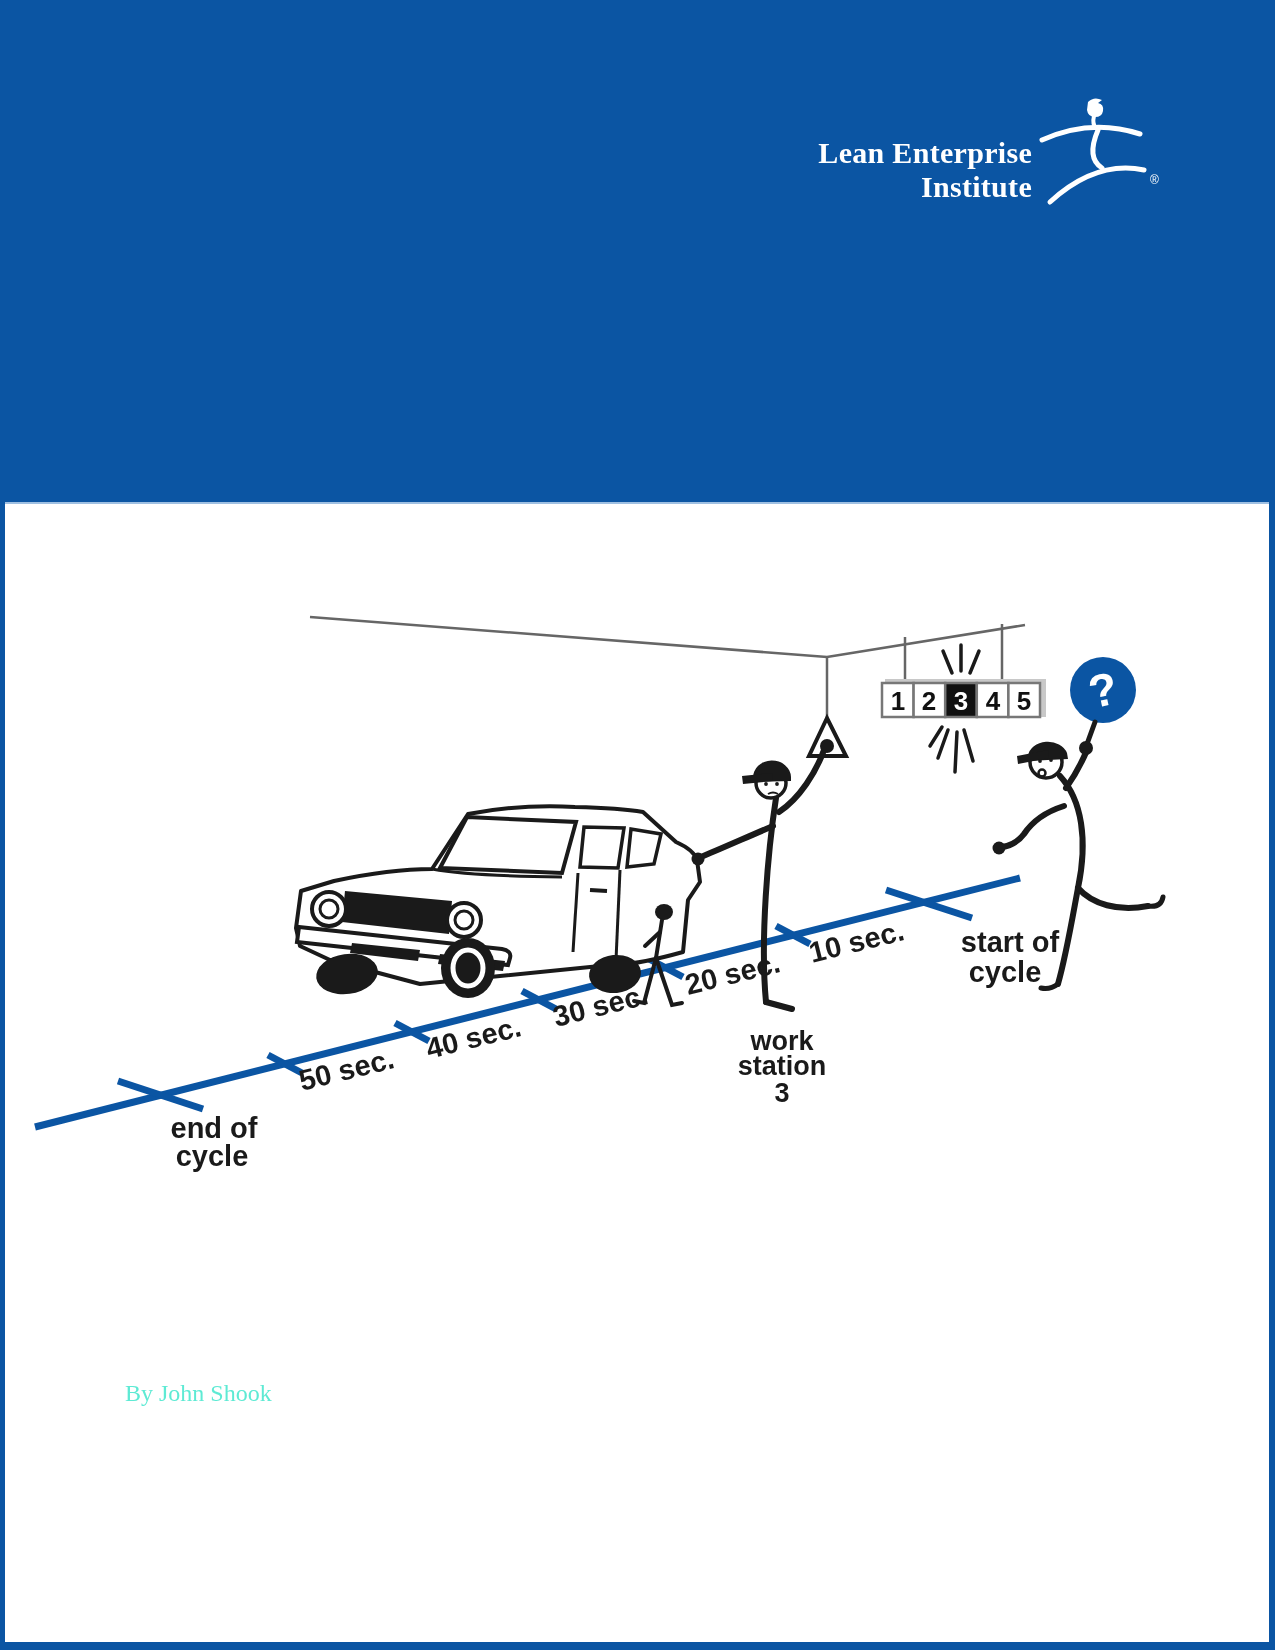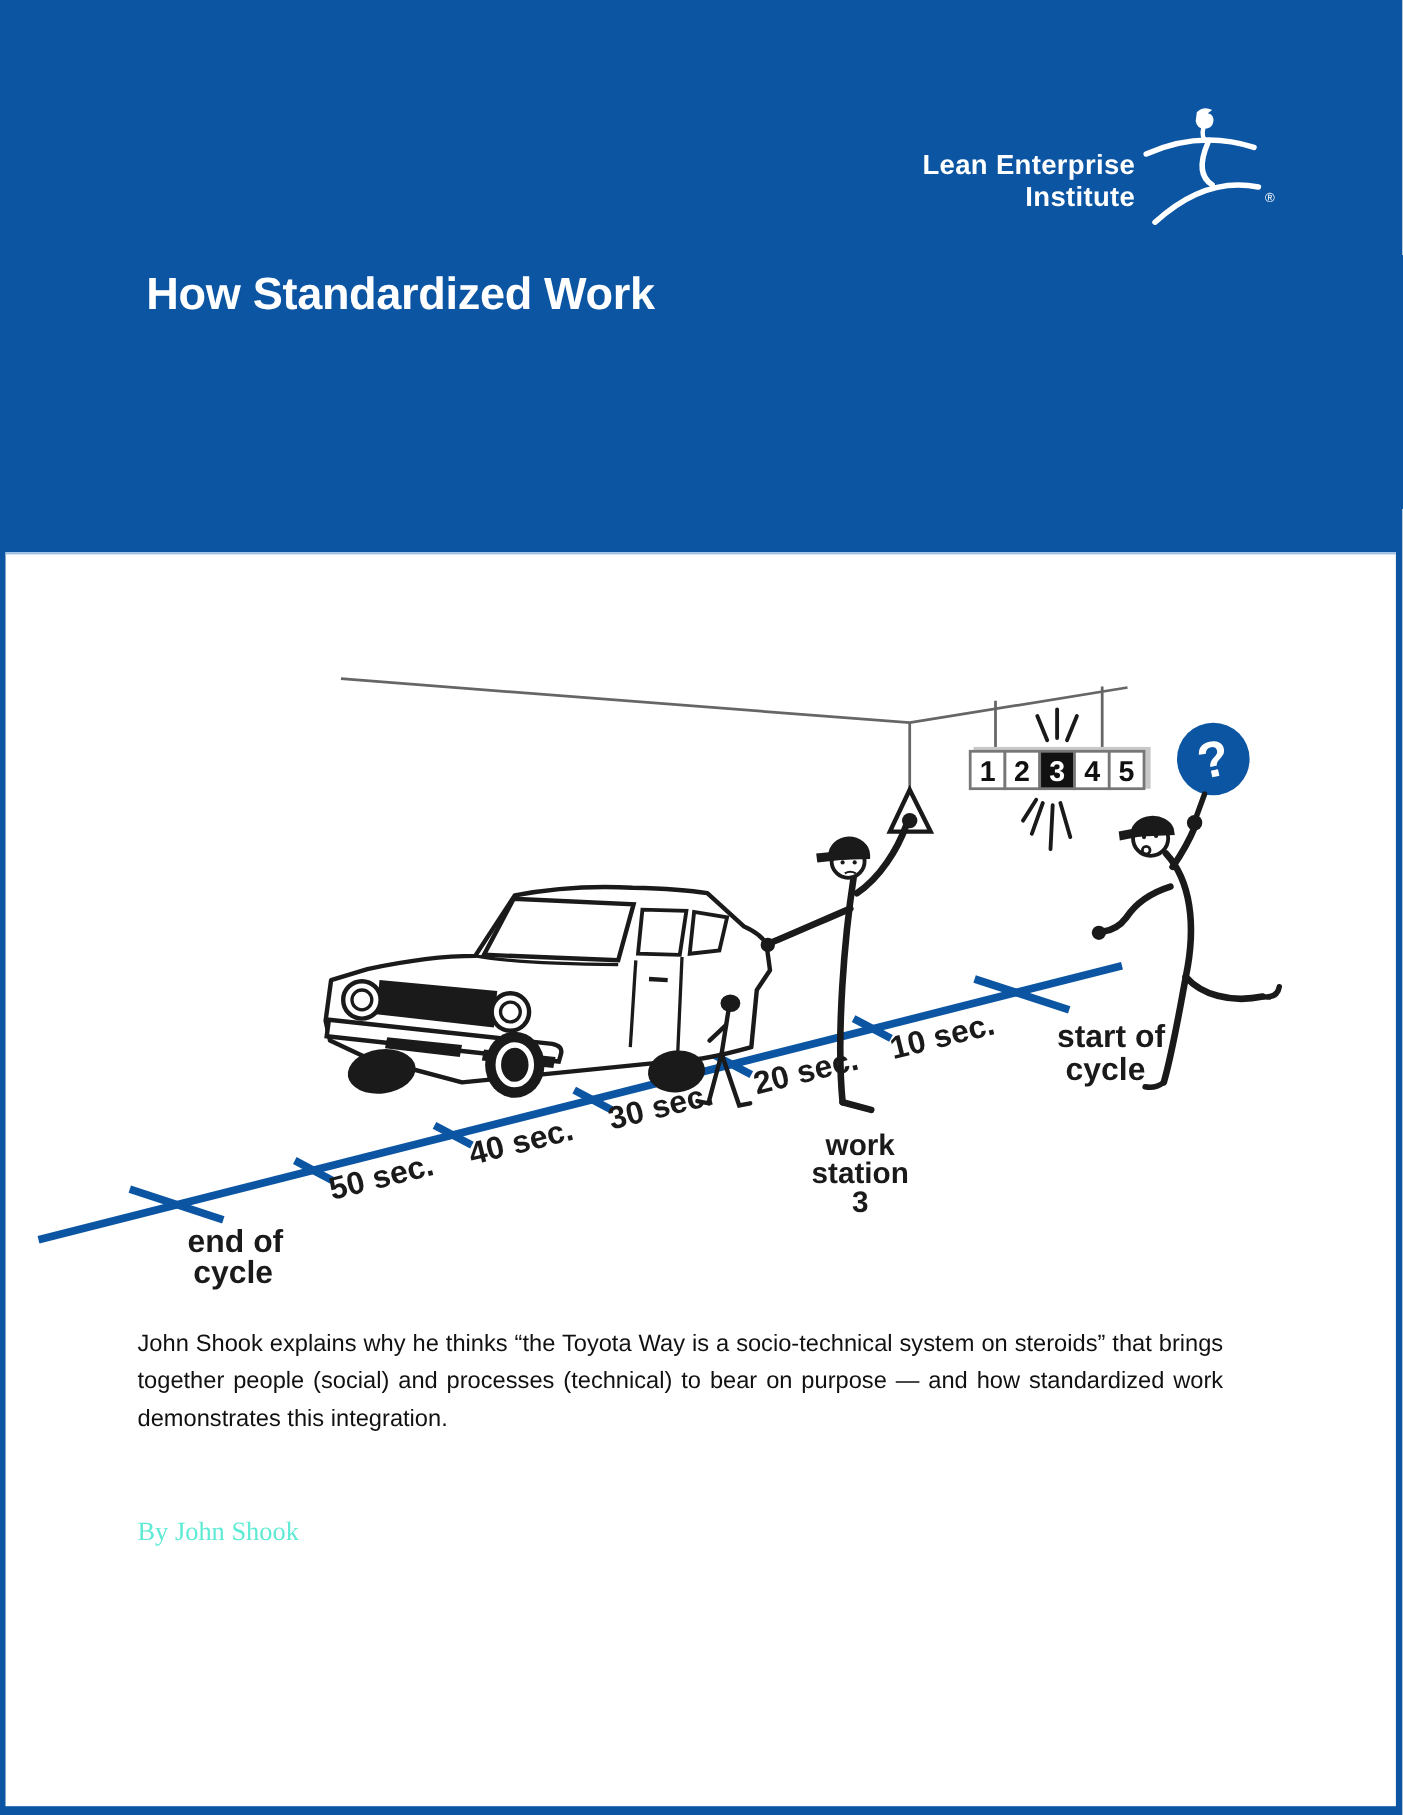--- a/index.html
+++ b/index.html
@@ -27,24 +27,25 @@
   }
   .logo-wrap{
     position:absolute;
     top:88px; left:740px; width:420px; height:120px;
     color:#ffffff;
   }
   .logo-text{
     position:absolute;
     left:0; top:48px; width:292px;
     text-align:right;
-    font-size:25px;
+    font-size:30px;
     font-weight:700;
     letter-spacing:0.3px;
     color:#ffffff;
+    font-family:Liberation Serif, serif;
   }
   .logo-figure{
     position:absolute;
     left:296px; top:0;
   }
   .illustration{
     position:absolute;
     left:0; top:560px;
   }
   .paragraph{
@@ -84,21 +85,20 @@
 
         <path d="M 62 42 Q 50 70 66 80"></path>
 
         <path d="M 14 114 Q 60 72 108 82"></path>
       </g>
       <text x="114" y="96" font-size="12" fill="#ffffff">®</text>
     </svg>
   </div>
 
   <div class="header-title">
-    <div>How Standardized Work</div>
   </div>
 
   <svg class="illustration" width="1275" height="620" viewBox="0 0 1275 620">
 
     <g stroke="#666666" stroke-width="2.5" fill="none">
       <path d="M 310 57 L 827 97 L 1025 65"></path>
       <path d="M 827 97 L 827 160"></path>
       <path d="M 905 77 L 905 121"></path>
       <path d="M 1002 64 L 1002 121"></path>
     </g>
@@ -236,16 +236,15 @@
       <circle cx="999" cy="288" r="6.5" fill="#1a1a1a"></circle>
       <circle cx="1046" cy="202" r="16" fill="#ffffff" stroke="#1a1a1a" stroke-width="3.5"></circle>
       <path d="M 1028 196 A 20 16 0 0 1 1067 193 L 1068 199 L 1028 201 Z" fill="#1a1a1a"></path>
       <path d="M 1017 196 L 1048 190 L 1049 198 L 1018 204 Z" fill="#1a1a1a"></path>
       <circle cx="1040" cy="201" r="1.9" fill="#1a1a1a"></circle>
       <circle cx="1051" cy="200" r="1.9" fill="#1a1a1a"></circle>
       <circle cx="1042" cy="213" r="3.5" fill="none" stroke="#1a1a1a" stroke-width="2.5"></circle>
     </g>
   </svg>
 
-  <div class="paragraph">John Shook explains why he thinks “the Toyota Way is a socio-technical system on steroids” that brings together people (social) and processes (technical) to bear on purpose — and how standardized work demonstrates this integration.</div>
   <div class="byline">By John Shook</div>
 
 </div>
 
 </body></html>

